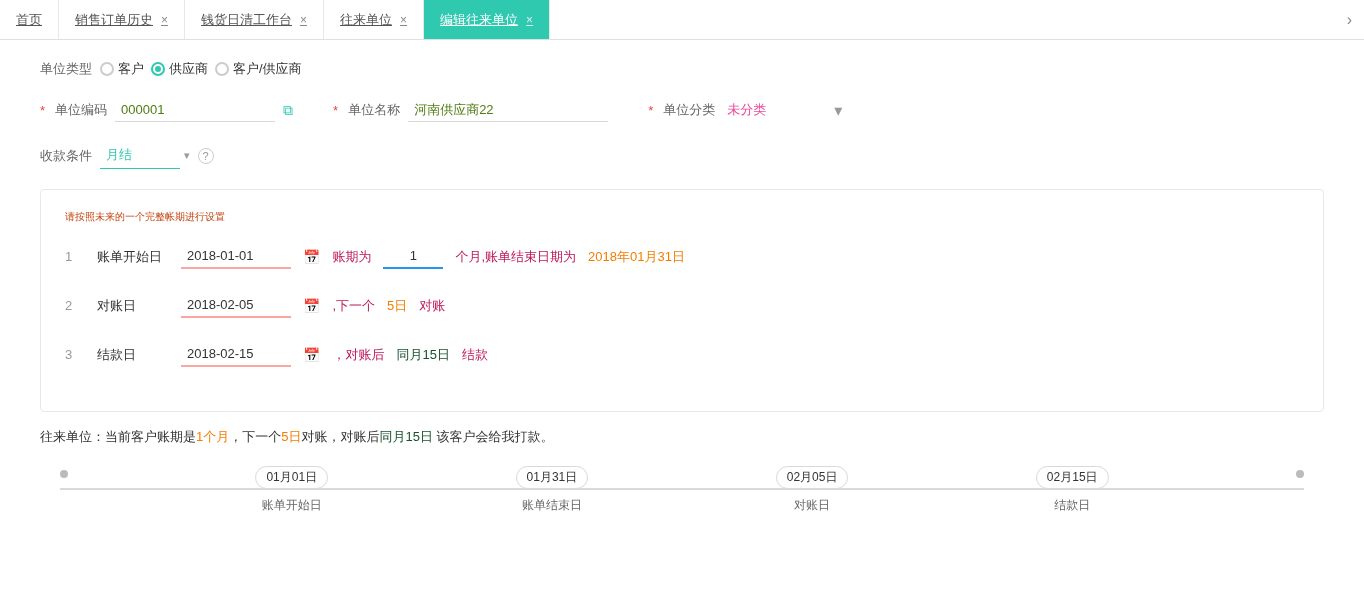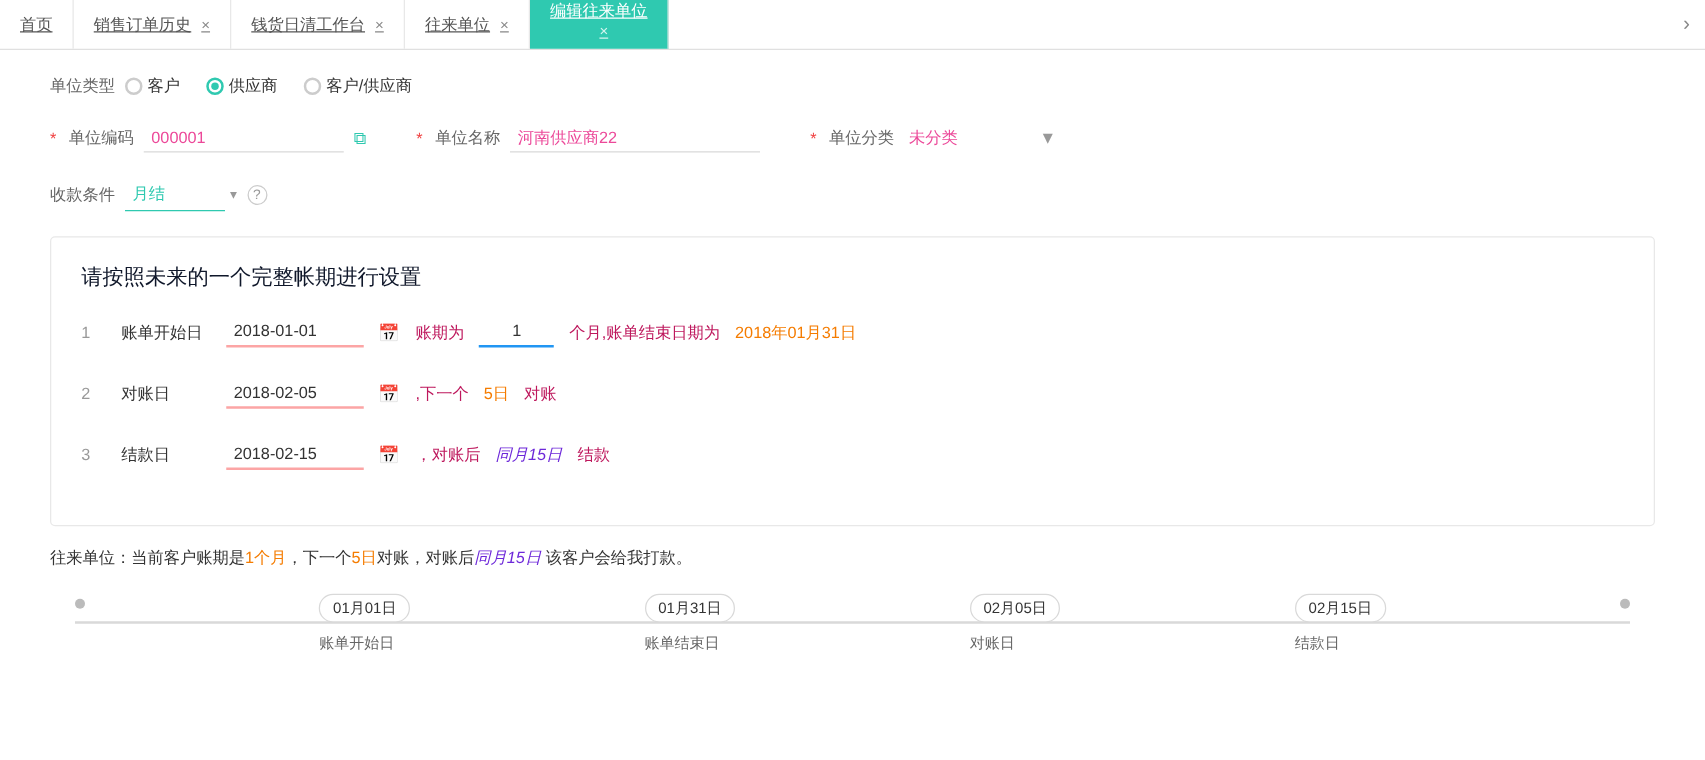--- a/index.html
+++ b/index.html
@@ -23,21 +23,20 @@
       color: #555;
       border-right: 1px solid #e8e8e8;
       white-space: nowrap;
       position: relative;
       user-select: none;
       text-decoration: underline;
     }
     .tab-item.active {
       background: #2fc9b0;
       color: #fff;
-      flex-direction: column;
     }
     .tab-item .close-x {
       margin-left: 8px;
       font-size: 12px;
       color: inherit;
       opacity: 0.7;
       cursor: pointer;
     }
     .tab-item.active .close-x { color: #fff; opacity: 0.8; }
     .tab-more-btn {
@@ -70,21 +69,21 @@
       align-items: center;
       gap: 8px;
     }
     .form-label {
       color: #666;
       white-space: nowrap;
     }
     .required-star { color: #f04040; margin-right: 2px; }
 
     
-    .radio-group { display: flex; gap: 21px; align-items: flex-end; }
+    .radio-group { display: flex; gap: 7px; align-items: flex-end; }
     .radio-item { display: flex; align-items: center; gap: 4px; cursor: pointer; }
     .radio-circle {
       width: 14px; height: 14px;
       border-radius: 50%;
       border: 2px solid #ccc;
       display: flex; align-items: center; justify-content: center;
     }
     .radio-circle.checked {
       border-color: #2fc9b0;
     }
@@ -95,21 +94,21 @@
       background: #2fc9b0;
     }
 
     
     .text-input {
       border: none;
       border-bottom: 1px solid #d9d9d9;
       padding: 4px 6px;
       font-size: 13px;
       outline: none;
-      color: #ec4899;
+      color: #4d7c0f;
       background: transparent;
       width: 160px;
     }
     .text-input.wide { width: 200px; }
 
     
     .select-field {
       display: flex;
       align-items: center;
       gap: 4px;
@@ -150,22 +149,22 @@
     }
 
     
     .section-box {
       border: 1px solid #e8e8e8;
       border-radius: 4px;
       padding: 20px 24px;
       margin-bottom: 16px;
     }
     .section-title {
-      font-size: 17px;
-      color: #0f172a;
+      font-size: 10px;
+      color: #c2410c;
       margin-bottom: 20px;
     }
 
     
     .data-row {
       display: flex;
       align-items: center;
       margin-bottom: 24px;
       gap: 12px;
     }
@@ -185,21 +184,21 @@
       border-bottom: 2px solid #fca5a5;
       padding: 4px 6px;
       font-size: 13px;
       color: #333;
       background: transparent;
       outline: none;
       width: 110px;
     }
     .row-desc { color: #be185d; font-size: 13px; }
     .highlight-orange { color: #f57c00; font-weight: 500; }
-    .highlight-teal { color: #6d28d9; font-weight: 500; font-style: italic; }
+    .highlight-teal { color: #14532d; font-weight: 500; }
 
     
     .month-input {
       border: none;
       border-bottom: 2px solid #2196f3;
       padding: 4px 6px;
       font-size: 13px;
       color: #333;
       background: transparent;
       outline: none;
@@ -225,21 +224,21 @@
     .timeline-points {
       display: flex;
       justify-content: space-between;
       width: 100%;
       position: relative;
       z-index: 1;
     }
     .timeline-point {
       display: flex;
       flex-direction: column;
-      align-items: flex-start;
+      align-items: center;
       gap: 6px;
     }
     .timeline-label-box {
       border: 1px solid #d9d9d9;
       border-radius: 14px;
       padding: 2px 10px;
       font-size: 12px;
       color: #333;
       background: #fff;
       white-space: nowrap;

